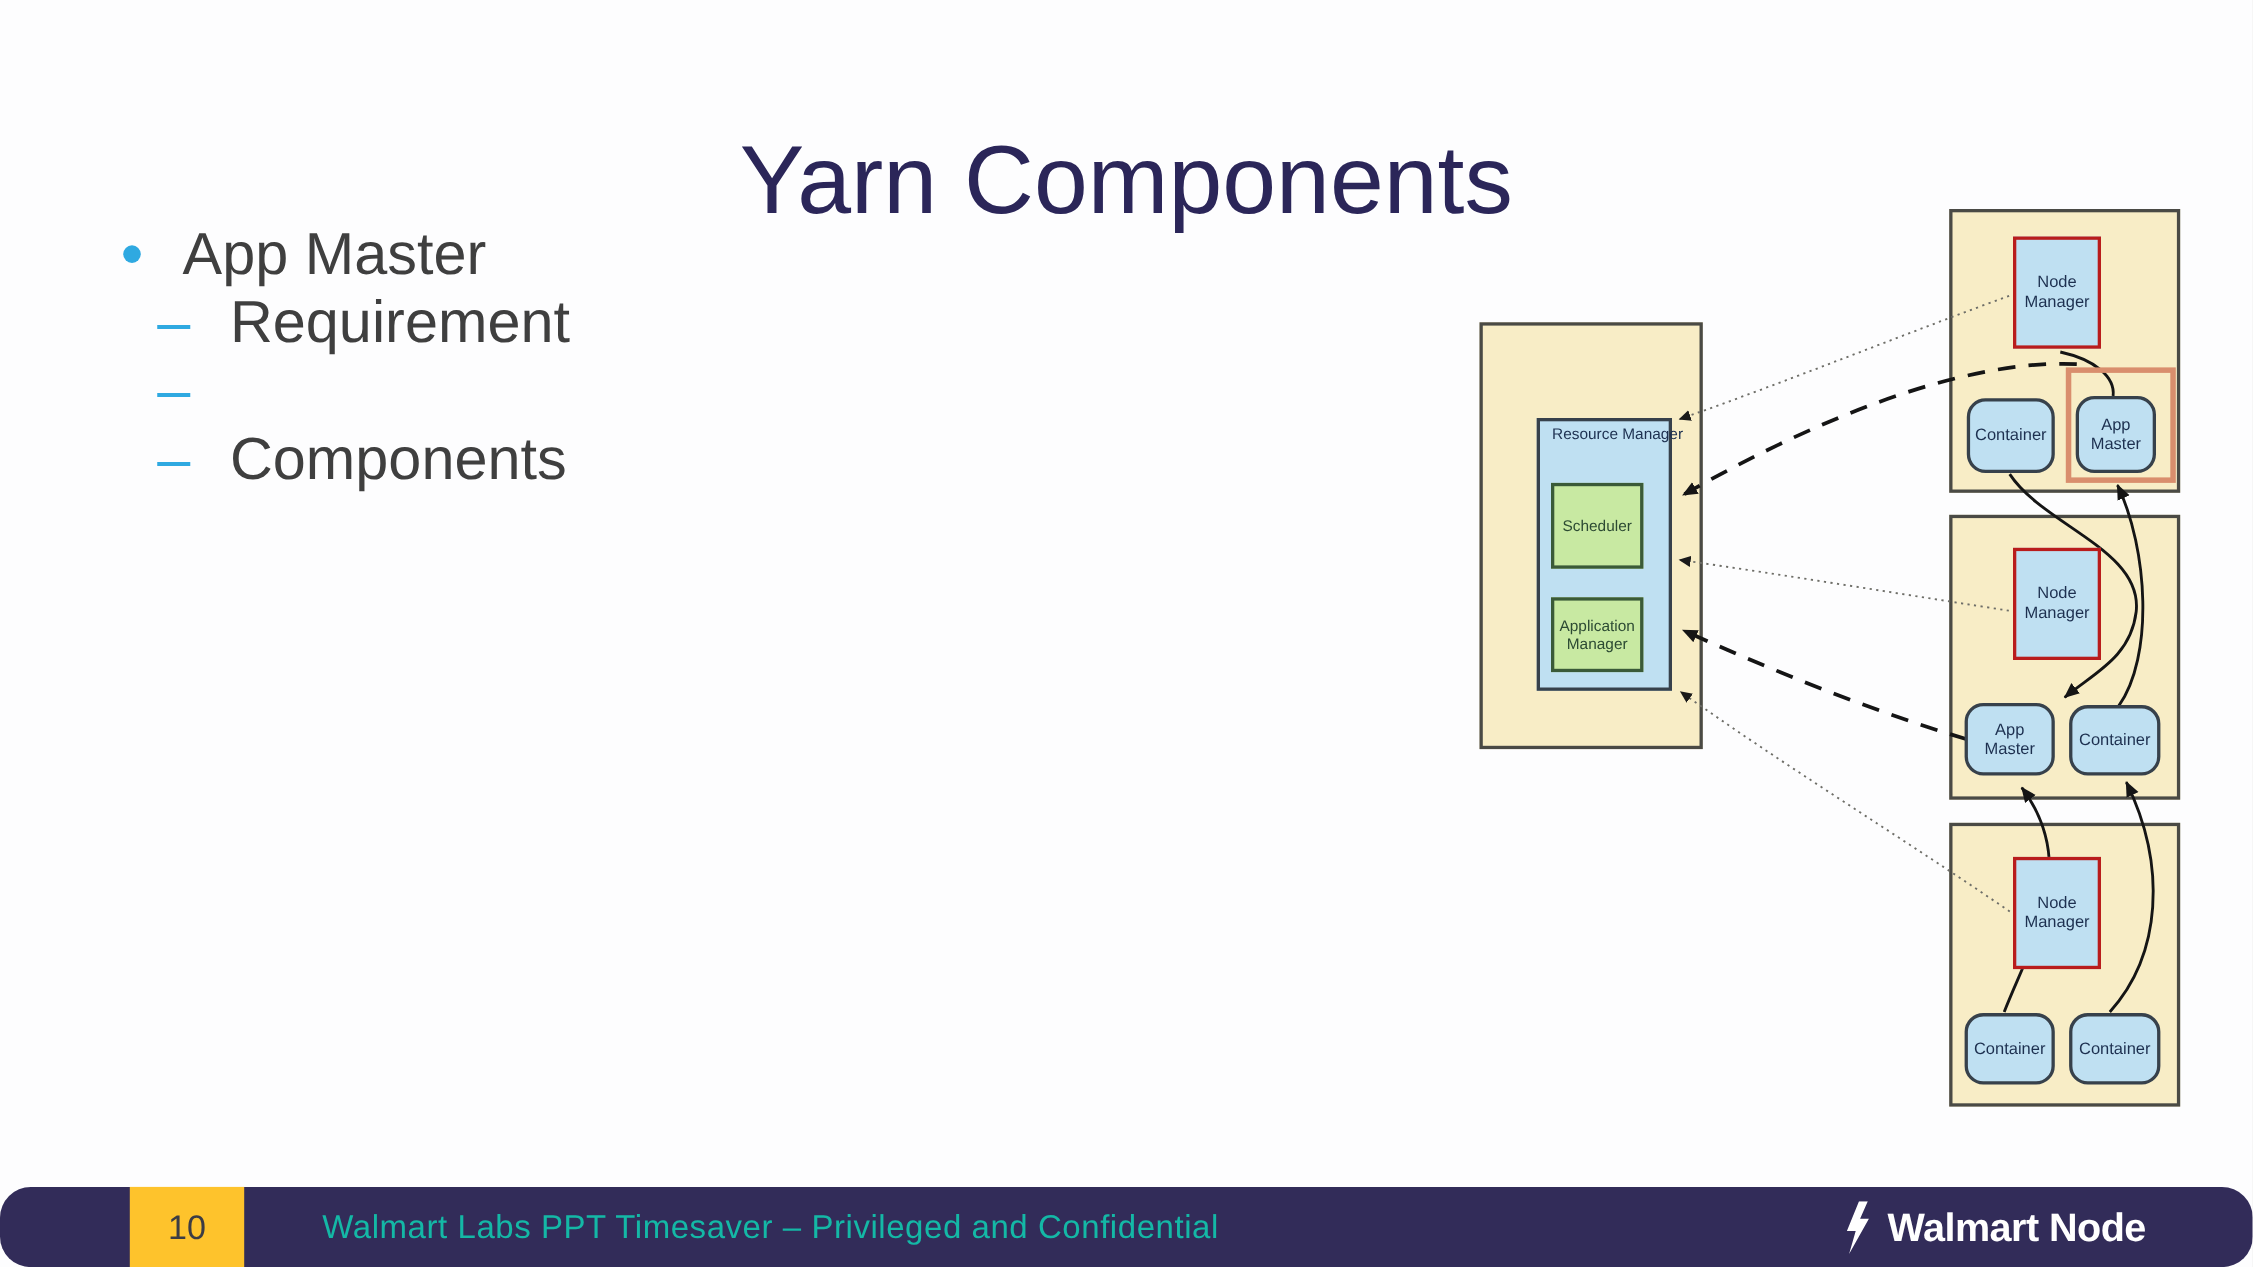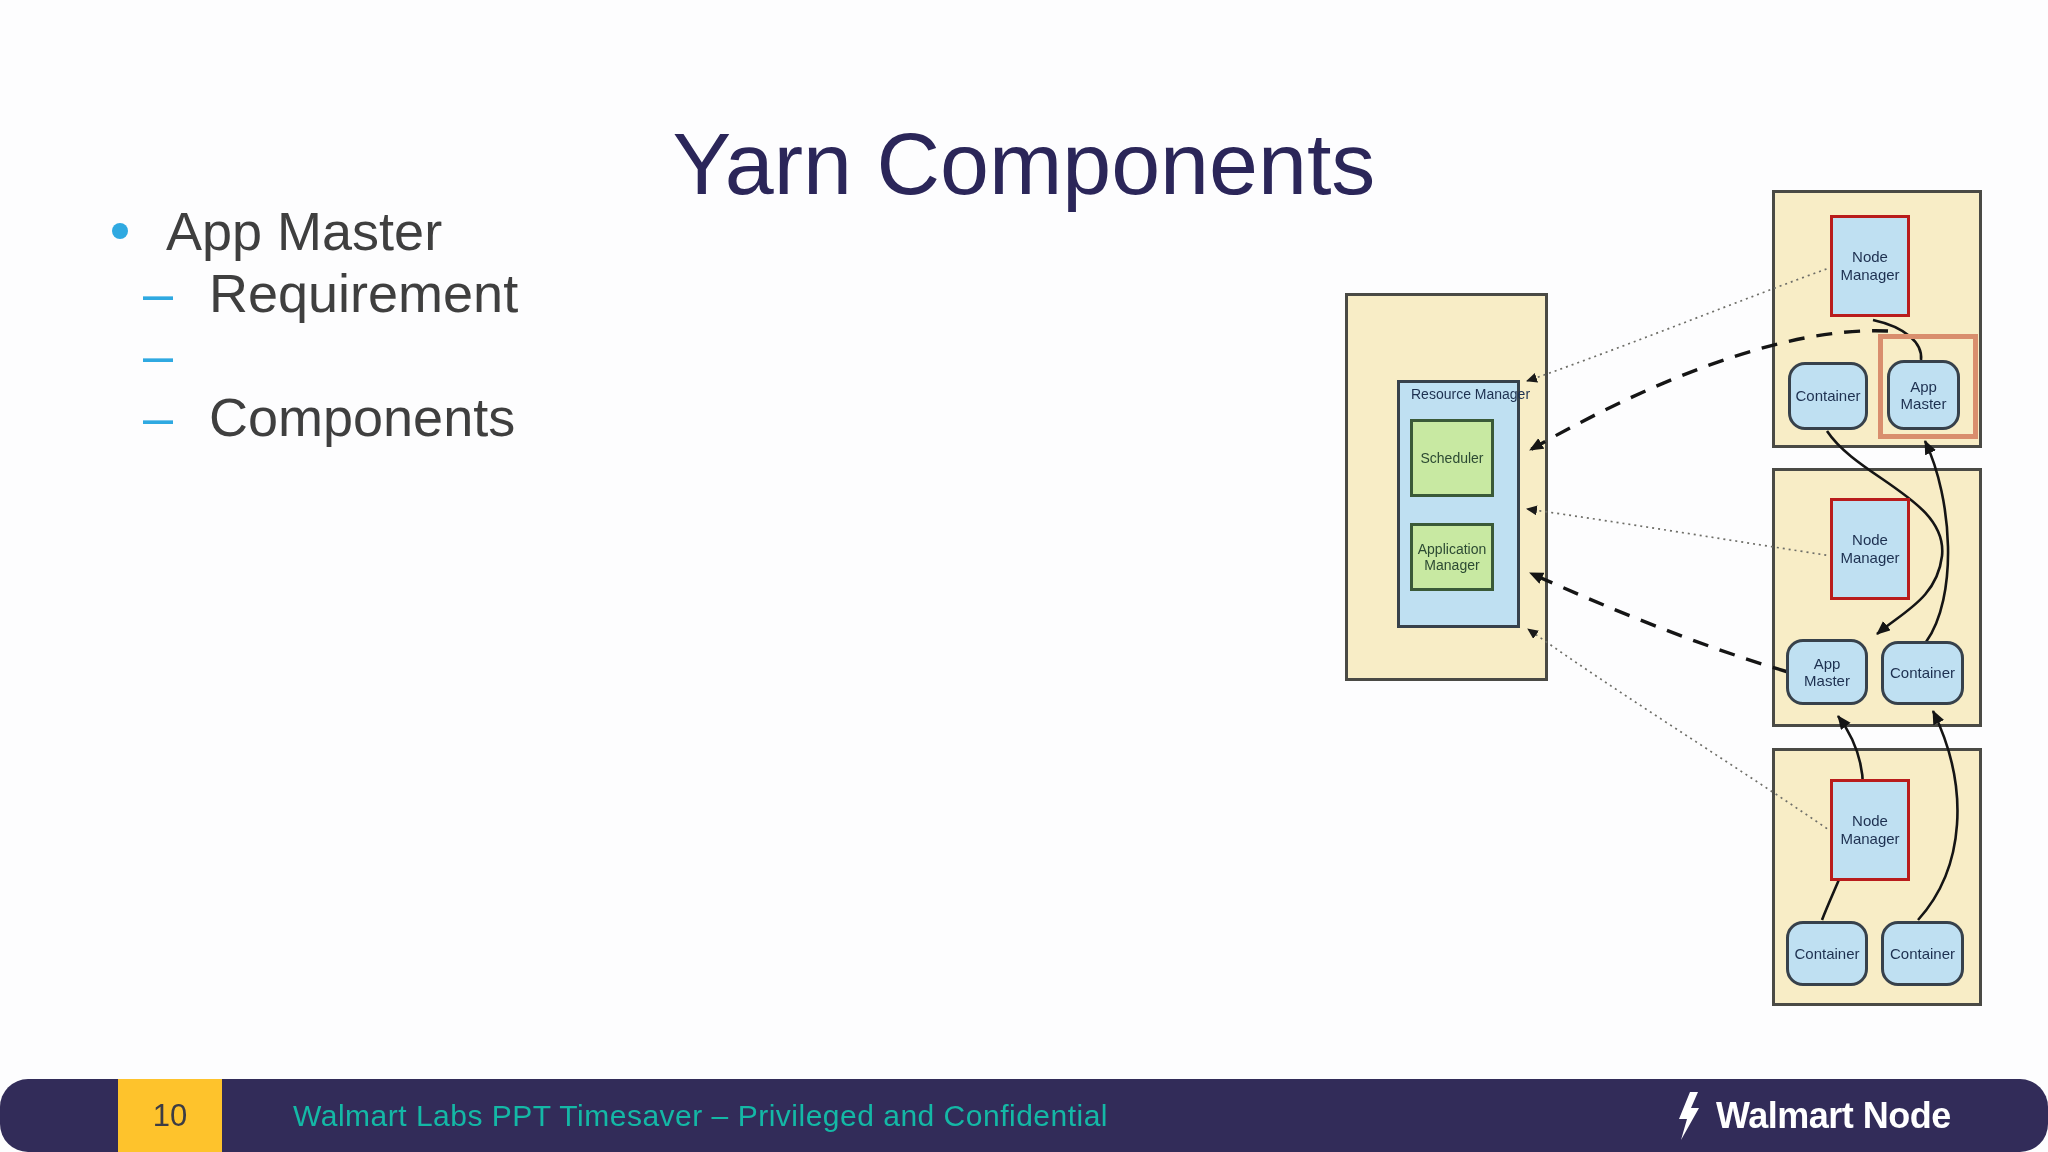--- a/index.html
+++ b/index.html
@@ -29,21 +29,21 @@
     position:absolute;left:1397px;top:380px;width:123px;height:248px;
     background:#bfe0f2;border:3px solid #37414b;box-sizing:border-box;z-index:3;padding-left:11px;
   }
   .rm-label{
     text-align:center;font-size:14px;color:#1d3050;white-space:nowrap;
     padding-top:3px;overflow:visible;
   }
   .green{
     position:absolute;left:10px;width:84px;background:#c8e9a2;border:3px solid #3a5a38;
     box-sizing:border-box;display:flex;align-items:center;justify-content:center;
-    text-align:center;font-size:14px;line-height:1.15;color:#2c4a33;
+    text-align:center;font-size:14px;line-height:1.15;color:#2c4a33;margin-top:20px;
   }
   .g-sched{top:36px;height:78px;}
   .g-amgr{top:140px;height:68px;}
   .nm{
     position:absolute;width:80px;height:102px;background:#bfe0f2;border:3px solid #b91c1c;
     box-sizing:border-box;display:flex;align-items:center;justify-content:center;
     text-align:center;font-size:15px;line-height:1.2;color:#1d3050;z-index:3;
   }
   .rbox{
     position:absolute;background:#bfe0f2;border:3px solid #37414b;border-radius:17px;

